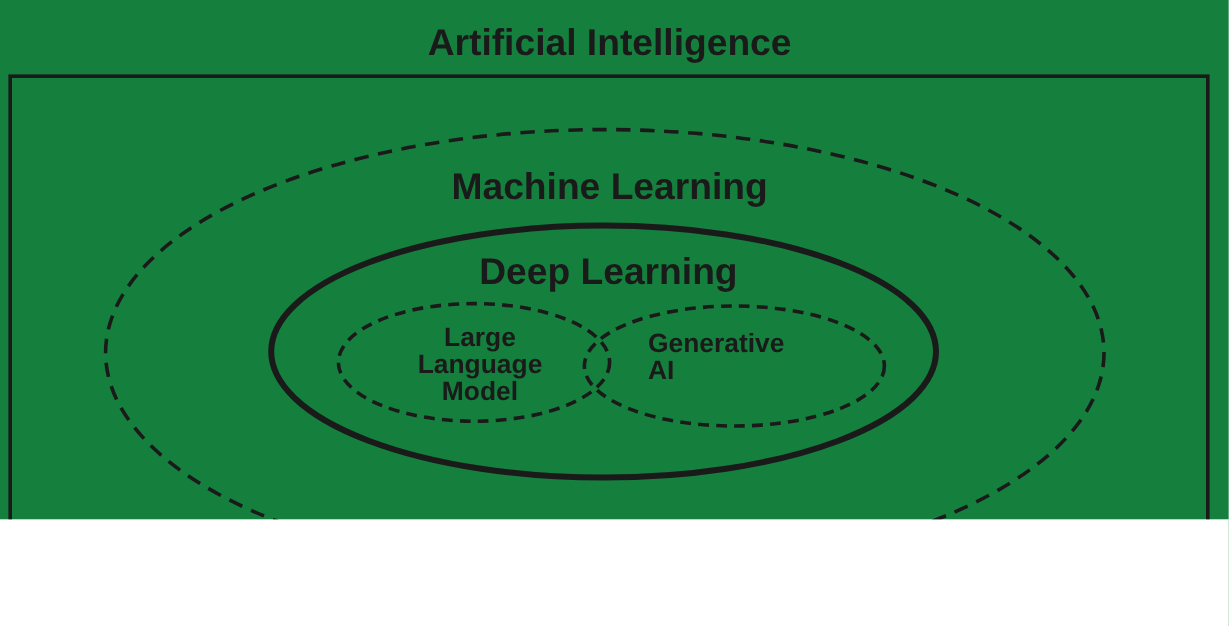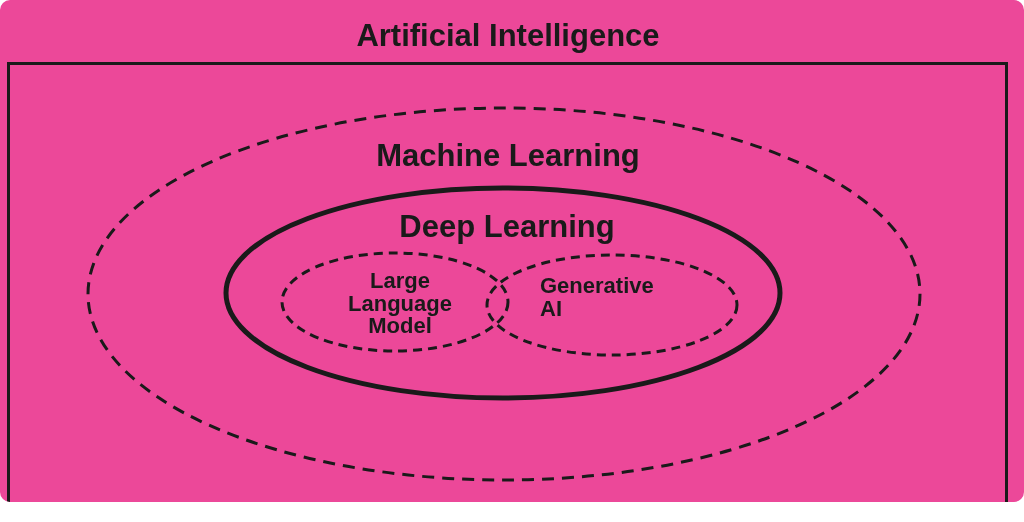--- a/index.html
+++ b/index.html
@@ -3,25 +3,24 @@
 <meta charset="utf-8">
 <style>
   html, body {
     margin: 0;
     padding: 0;
     background: #ffffff;
   }
   .stage {
     position: relative;
     width: 1024px;
-    height: 502px;
-    background: #ec4899;
+    height: 433px;
+    background: #15803d;
     overflow: hidden;
     font-family: "Liberation Sans", "DejaVu Sans", sans-serif;
-    border-radius: 10px;
   }
   svg { display: block; }
   .big-label {
     font-family: "Liberation Sans", "DejaVu Sans", sans-serif;
     font-size: 31px;
     font-weight: bold;
     fill: #1a1a1a;
   }
   .small-label {
     font-family: "Liberation Sans", "DejaVu Sans", sans-serif;

